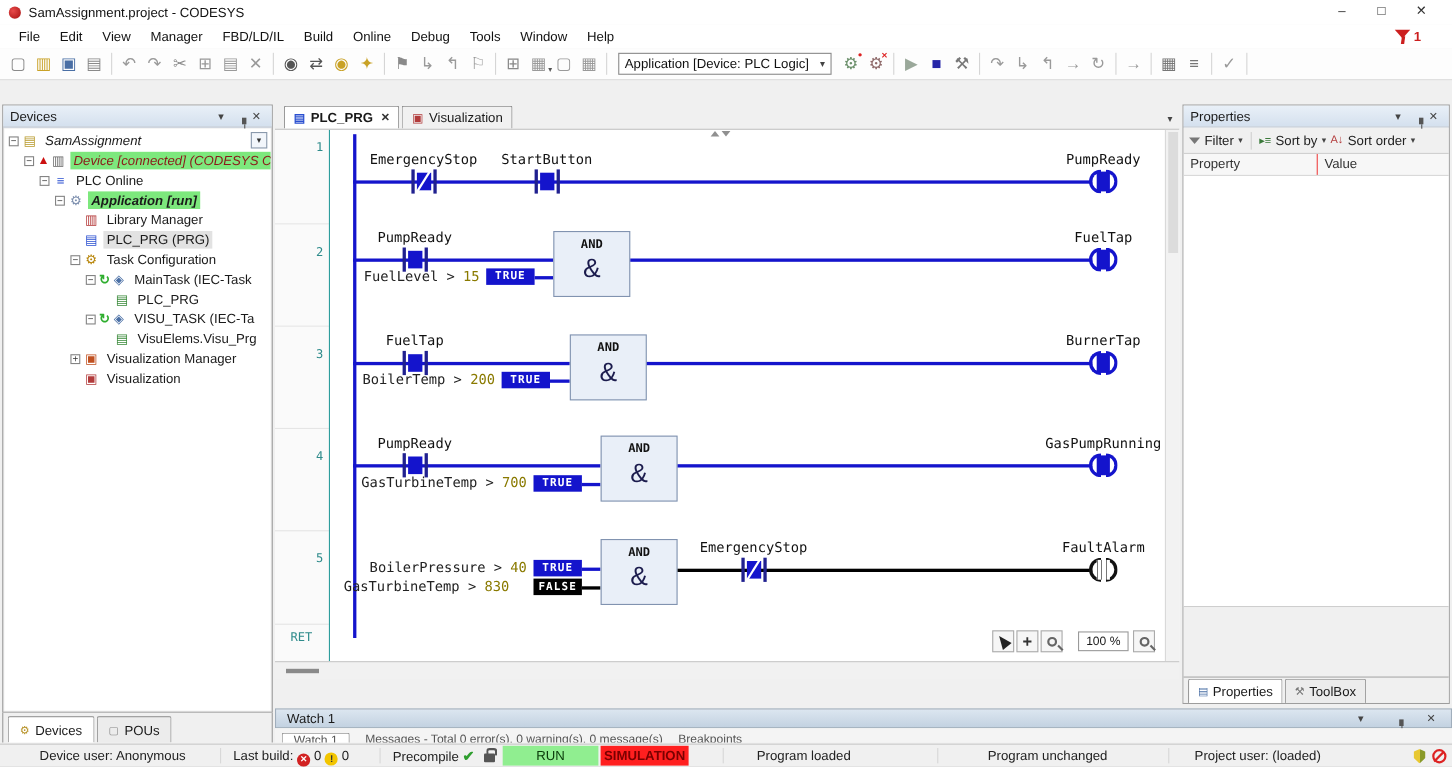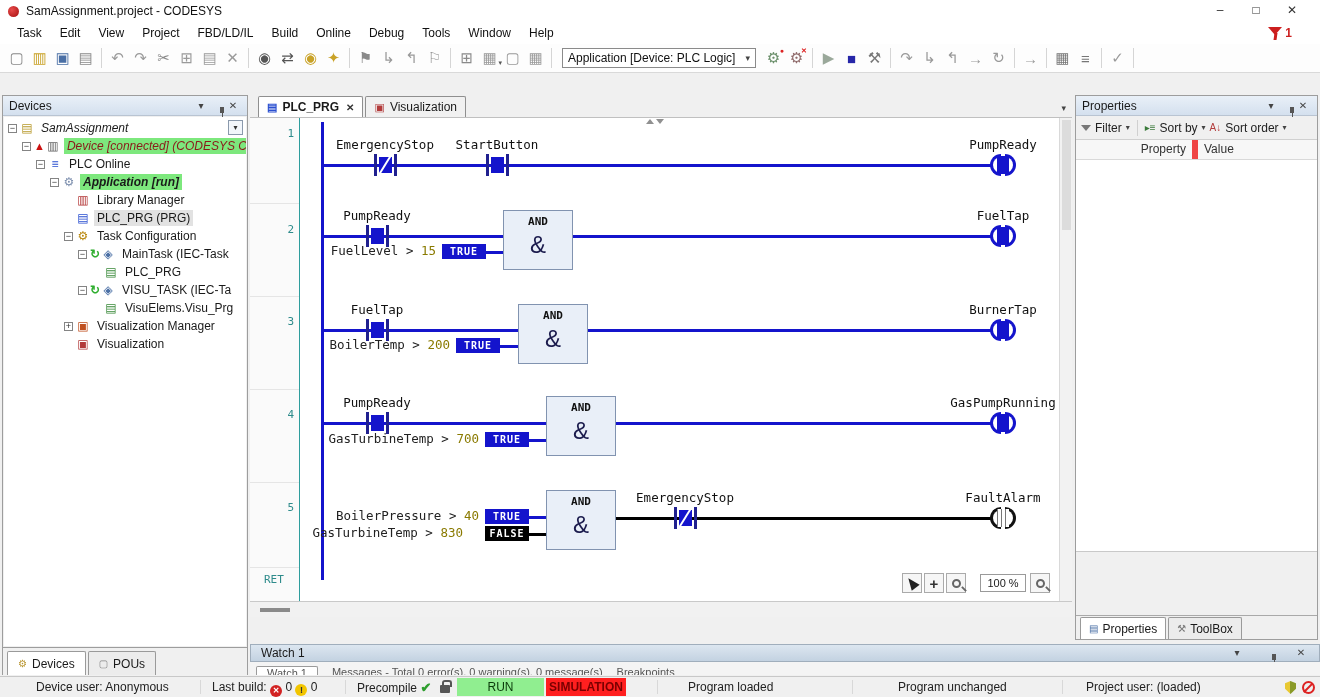--- a/index.html
+++ b/index.html
@@ -118,21 +118,21 @@
   
   #right-panel { left:1075px; top:95px; width:243px; height:545px; display:flex; flex-direction:column; }
   #props-toolbar { height:24px; display:flex; align-items:center; gap:4px; padding:0 5px;
     background:#f0f0f0; border-bottom:1px solid #d0d0d0; font-size:12px; color:#222; }
   .pico { font-size:10px; color:#555; }
   .pfunnel { width:0; height:0; border-left:5px solid transparent; border-right:5px solid transparent;
     border-top:6px solid #777; }
   .pdn { font-size:8px; color:#444; }
   .psep { width:1px; height:16px; background:#d0d0d0; margin:0 3px; }
   #props-cols { height:20px; display:flex; background:#f7f7f7; border-bottom:1px solid #d9d9d9; font-size:12px; color:#333; }
-  #props-cols .c1 { width:122px; padding:2px 6px; border-right:6px solid #ef4444;text-align:right; }
+  #props-cols .c1 { width:122px; padding:2px 6px; border-right:1px solid #ef4444; }
   #props-cols .c2 { flex:1; padding:2px 6px; }
   #props-body { background:#fff; height:392px; border-bottom:1px solid #c9c9c9; }
   #props-gap { flex:1; background:#f0f0f0; }
   #props-tabs { height:24px; background:#f0f0f0; border-top:1px solid #a9a9a9; display:flex; padding-left:4px; align-items:flex-end; }
   .ptab { height:22px; display:flex; align-items:center; gap:4px; padding:0 8px; font-size:12px;
     border:1px solid #9a9a9a; border-bottom:none; background:#ececec; border-radius:2px 2px 0 0; margin-right:2px; }
   .ptab.active { background:#fff; }
 
   
   #watchbar { position:absolute; left:250px; top:644px; width:1070px; height:18px;
@@ -184,24 +184,24 @@
     <div id="title-text">SamAssignment.project - CODESYS</div>
     <div id="winbtns">
       <div class="winbtn">–</div>
       <div class="winbtn">□</div>
       <div class="winbtn">✕</div>
     </div>
   </div>
 
   <div id="menubar">
     <div id="menu-items" style="display:flex;">
-        <div class="menu-item">Task</div>
+        <div class="menu-item">File</div>
         <div class="menu-item">Edit</div>
         <div class="menu-item">View</div>
-        <div class="menu-item">Project</div>
+        <div class="menu-item">Manager</div>
         <div class="menu-item">FBD/LD/IL</div>
         <div class="menu-item">Build</div>
         <div class="menu-item">Online</div>
         <div class="menu-item">Debug</div>
         <div class="menu-item">Tools</div>
         <div class="menu-item">Window</div>
         <div class="menu-item">Help</div>
       </div>
     <div id="menu-alert">
       <div class="funnel">

